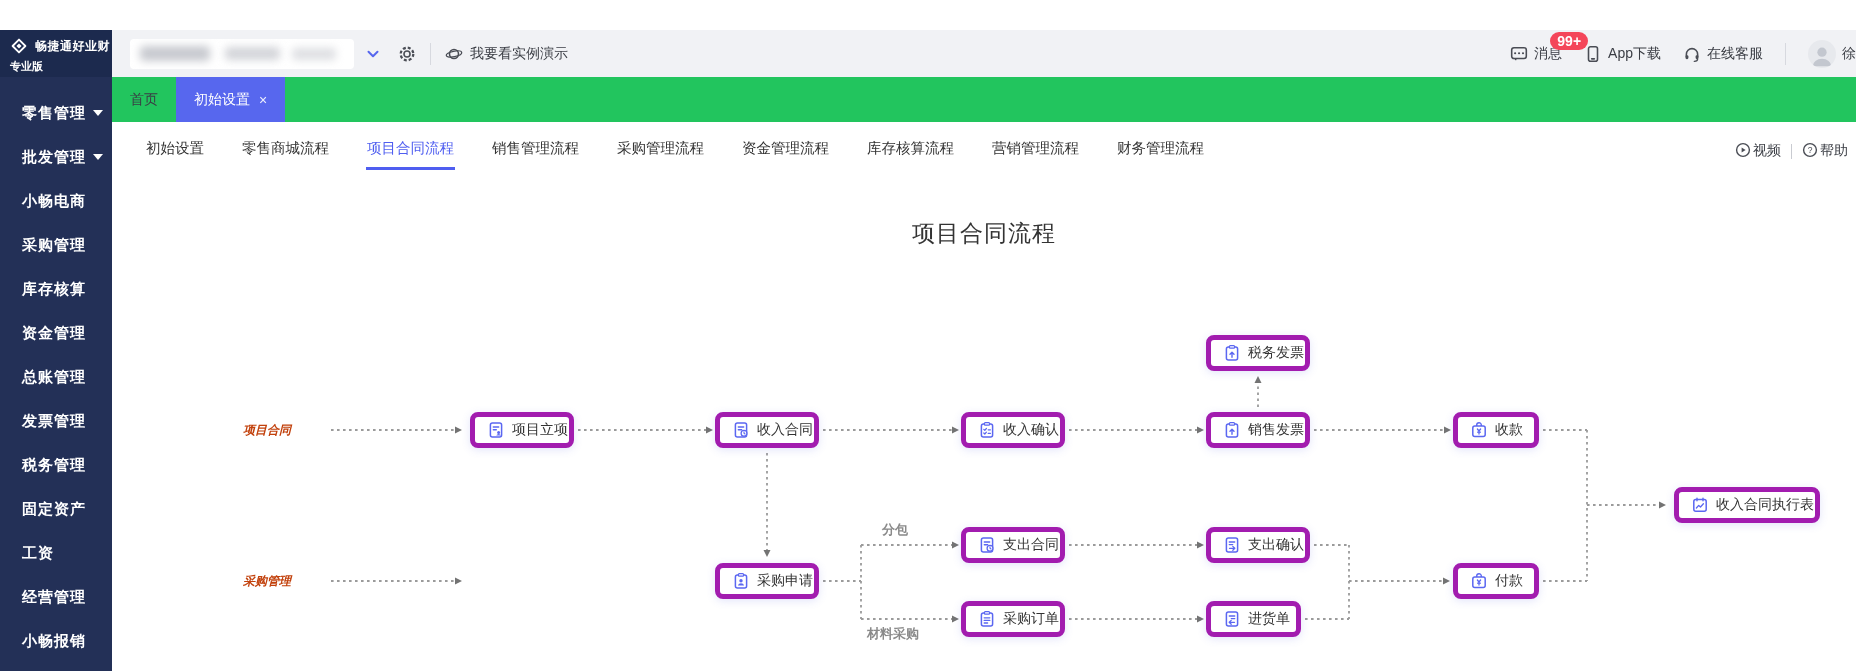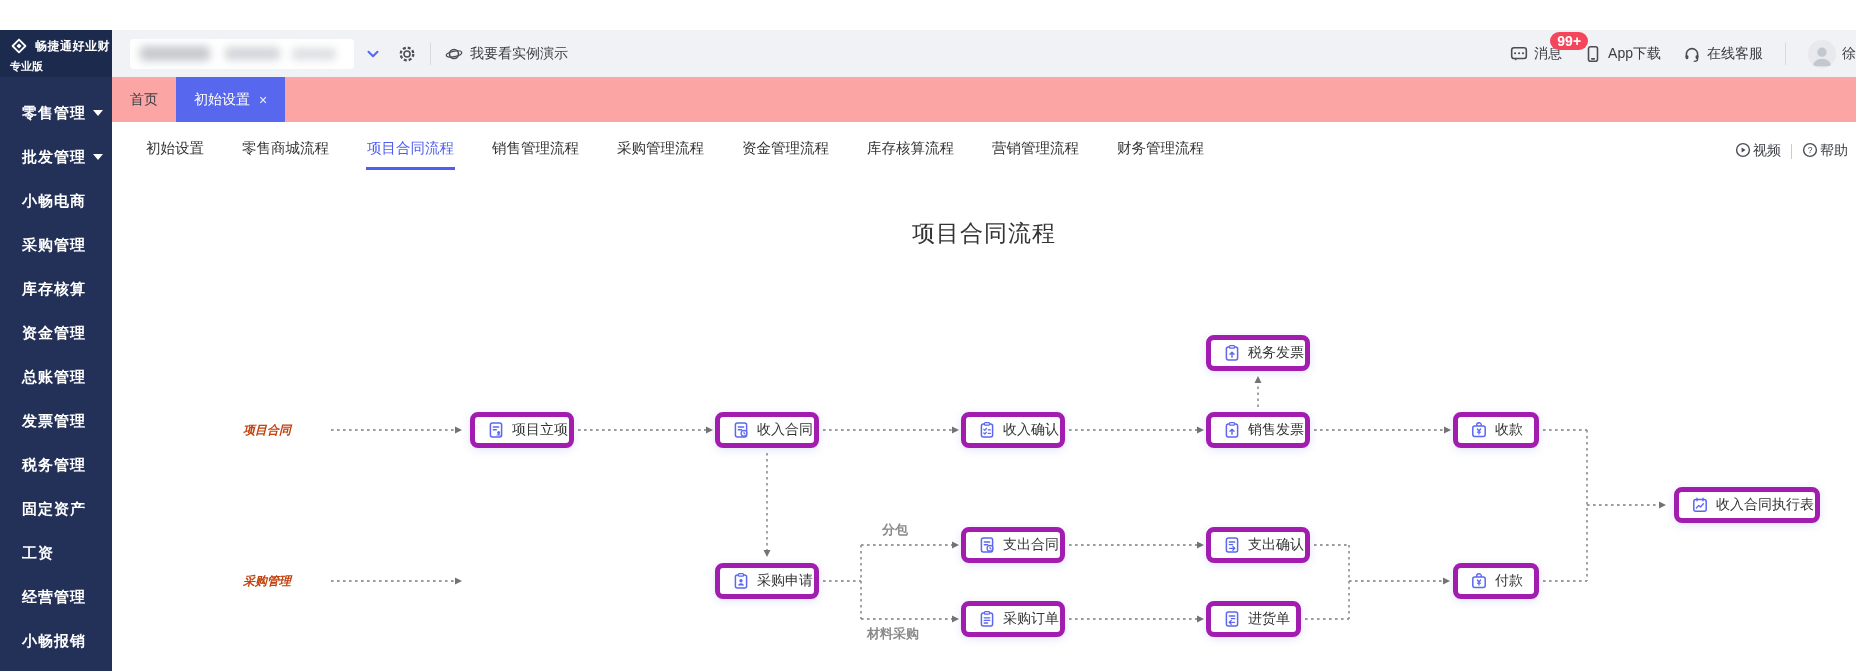--- a/index.html
+++ b/index.html
@@ -35,21 +35,21 @@
   .v-divider { width:1px; height:22px; background:#d7d9df; margin:0 14px; }
   .demo-link { display:flex; align-items:flex-end; gap:7px; font-size:14px; color:#3a3d44; cursor:pointer; }
   .header-right { margin-left:auto; display:flex; align-items:center; gap:22px; padding-right:0; }
   .hr-item { display:flex; align-items:center; gap:6px; font-size:14px; color:#3a3d44; cursor:pointer; position:relative; }
   .badge { position:absolute; top:-13px; right:-26px; background:#f4465a; color:#fff; font-size:14px;
     font-weight:bold; border-radius:9px; padding:2px 7px; line-height:1; }
   .avatar { width:28px; height:28px; border-radius:50%; background:#e7e9ed; display:flex; align-items:flex-end; justify-content:center; overflow:hidden; cursor:pointer; }
   .user-name { font-size:14px; color:#3a3d44; white-space:nowrap; width:14px; overflow:hidden; }
 
   
-  .tabrow { position:absolute; left:112px; top:77px; width:1744px; height:45px; background:#fca5a5;
+  .tabrow { position:absolute; left:112px; top:77px; width:1744px; height:45px; background:#22c55e;
     display:flex; align-items:stretch; }
   .wtab { display:flex; align-items:center; padding:0 18px; font-size:14px; color:#3a3d44; cursor:pointer; gap:9px; }
   .wtab.active { background:#5767ee; color:#fff; }
   .wtab .tab-close { font-size:14px; line-height:1; opacity:.9; cursor:pointer; }
 
   
   .content { position:absolute; left:112px; top:122px; width:1744px; height:549px; background:#fff; }
   .subnav { position:absolute; left:0; top:0; right:0; height:58px; display:flex; align-items:center;
     gap:36px; padding-left:33px; background:#fff; }
   .subnav-item { font-size:14.5px; color:#333; cursor:pointer; padding:6px 1px 9px 1px; border-bottom:3px solid transparent; white-space:nowrap; }

